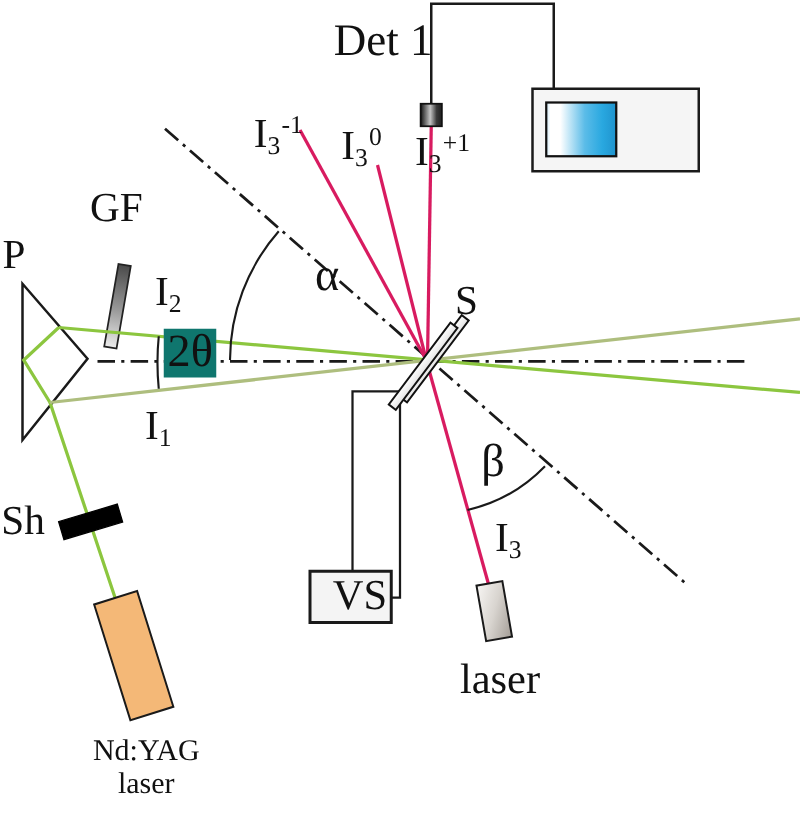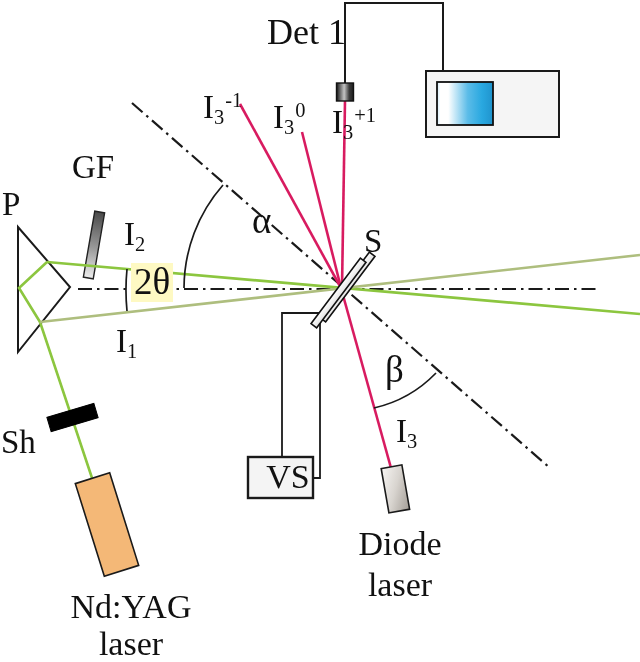--- a/index.html
+++ b/index.html
@@ -3,21 +3,21 @@
 <meta charset="utf-8">
 <style>
   html,body{margin:0;padding:0;background:#fff;}
   #fig{position:relative;width:640px;height:662px;background:#ffffff;overflow:hidden;
        font-family:"Liberation Serif","DejaVu Serif",serif;color:#111;}
   #fig svg{position:absolute;left:0;top:0;}
   .lbl{position:absolute;font-size:33px;line-height:1.05;white-space:nowrap;}
   .lbl .sub{font-size:0.62em;vertical-align:-0.28em;}
   .lbl .sup{font-size:0.62em;vertical-align:0.55em;margin-left:1px;}
   .greek{font-size:37px;}
-  .bglbl{background:#fef9c3;padding:0 3px;}
+  .bglbl{background:#0f766e;padding:0 3px;}
   .center{text-align:center;white-space:nowrap;}
 </style>
 </head>
 <body>
 
 <div id="fig">
   <svg width="640" height="662" viewBox="0 0 640 662">
     <defs>
       <linearGradient id="gradGF" x1="0" y1="0" x2="0" y2="1">
         <stop offset="0" stop-color="#4a4a4a"></stop>
@@ -87,38 +87,37 @@
     <rect x="384.9" y="466.4" width="21" height="45" fill="url(#gradDiode)" stroke="#1a1a1a" stroke-width="1.6" transform="rotate(-9.9 395.4 488.9)"></rect>
 
     <path d="M345 83 L345 3 L443 3 L443 71" fill="none" stroke="#1a1a1a" stroke-width="2"></path>
     <rect x="336.5" y="83" width="17" height="18" fill="url(#gradDet)" stroke="#111" stroke-width="1.4"></rect>
     <rect x="426" y="71" width="133" height="66" fill="#f5f5f5" stroke="#1a1a1a" stroke-width="2"></rect>
     <rect x="437" y="82" width="56" height="43" fill="url(#gradScreen)" stroke="#111" stroke-width="1.8"></rect>
   </svg>
 
   <div class="lbl" style="left:2px;top:187px;"><span>P</span></div>
   <div class="lbl" style="left:72px;top:150px;"><span>GF</span></div>
-  <div class="lbl" style="left:1px;top:400px;margin-top:25px;"><span>Sh</span></div>
+  <div class="lbl" style="left:1px;top:400px;"><span>Sh</span></div>
   <div class="lbl" style="left:364px;top:224px;"><span>S</span></div>
   <div class="lbl" style="left:267px;top:14px;font-size:36px;text-align:center;"><span>Det 1</span></div>
   <div class="lbl center" style="left:250px;top:459px;width:76px;font-size:34px;"><span>VS</span></div>
 
   <div class="lbl greek bglbl" style="left:131px;top:263px;"><span>2θ</span></div>
   <div class="lbl greek" style="left:252px;top:202px;"><span>α</span></div>
   <div class="lbl greek" style="left:385px;top:351px;"><span>β</span></div>
 
   <div class="lbl" style="left:124px;top:217px;"><span>I</span><span class="sub">2</span></div>
   <div class="lbl" style="left:116px;top:324px;"><span>I</span><span class="sub">1</span></div>
   <div class="lbl" style="left:396px;top:414px;"><span>I</span><span class="sub">3</span></div>
 
   <div class="lbl" style="left:203px;top:70px;margin-top:20px;"><span>I</span><span class="sub">3</span><span class="sup">-1</span></div>
   <div class="lbl" style="left:273px;top:100px;"><span>I</span><span class="sub">3</span><span class="sup">0</span></div>
   <div class="lbl" style="left:332px;top:105px;"><span>I</span><span class="sub">3</span><span class="sup">+1</span></div>
 
-  <div class="lbl center" style="left:46px;top:589px;width:170px;font-size:34px;line-height:1.08;">
+  <div class="lbl center" style="left:32px;top:589px;width:170px;font-size:24px;line-height:1.08;">
     <div>Nd:YAG</div>
     <div>laser</div>
   </div>
   <div class="lbl center" style="left:330px;top:524px;width:140px;font-size:34px;line-height:1.2;">
-    <div>Diode</div>
     <div>laser</div>
   </div>
 </div>
 
 </body></html>

